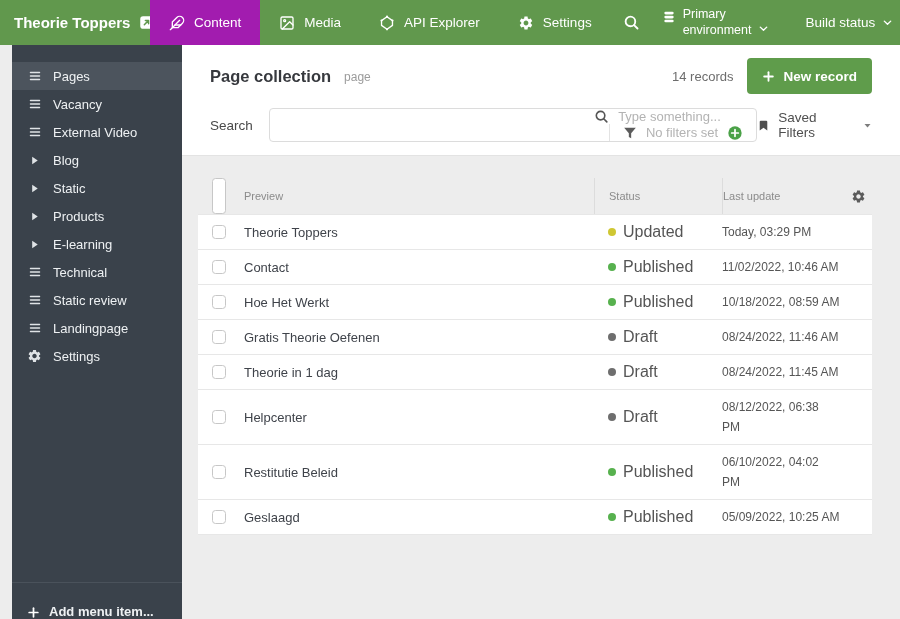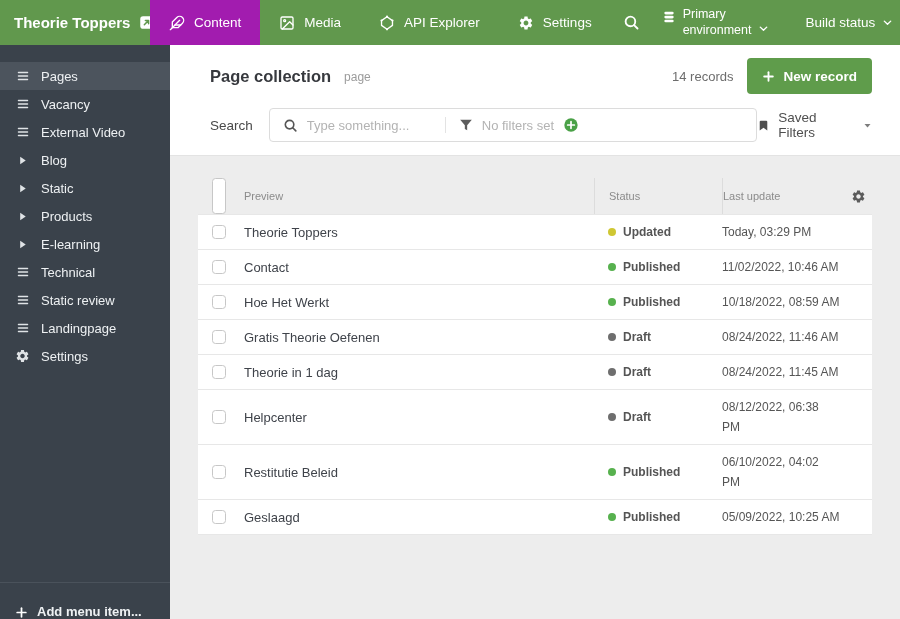--- a/index.html
+++ b/index.html
@@ -26,21 +26,21 @@
   .nav-tab.active { background:#a21caf; }
   .nav-right { margin-left:auto; display:flex; align-items:center; padding-right:10px; }
   .nav-search-btn { display:flex; align-items:center; padding:0 12px; cursor:pointer; }
   .nav-env { display:flex; align-items:center; gap:7px; padding:0 10px; cursor:pointer; }
   .nav-env-text { font-size:12.5px; line-height:1.25; }
   .nav-env-caret { margin-top:12px; }
   .nav-build { display:flex; align-items:center; gap:7px; padding:0 18px 0 26px; font-size:13.5px; cursor:pointer; white-space:nowrap; }
 
   
   .sidebar {
-    position:absolute; top:45px; left:0; bottom:0; width:170px;
+    position:absolute; top:45px; left:12px; bottom:0; width:170px;
     background:#3a424b; color:#eef1f3; z-index:5;
   }
   .sidebar-items { padding-top:17px; }
   .sidebar-item {
     height:28px; display:flex; align-items:center; gap:11px;
     padding-left:15px; font-size:13px; cursor:pointer; white-space:nowrap;
   }
   .sidebar-item.active { background:#4c545d; }
   .sidebar-item .icon { width:15px; color:#dfe3e6; }
   .add-menu {
@@ -59,22 +59,22 @@
   .records-count { margin-left:auto; font-size:13px; color:#6d6d6d; margin-right:14px; }
   .new-record-btn {
     background:#5f9c4b; color:#fff; border:none; border-radius:4px;
     height:36px; padding:0 15px; font-size:13.5px; font-weight:bold;
     display:flex; align-items:center; gap:8px; cursor:pointer;
     font-family:"Liberation Sans", sans-serif;
   }
   .search-row { display:flex; align-items:center; }
   .search-label { font-size:13.5px; color:#494949; margin-right:16px; }
   .search-box {
-    display:flex; align-items:center; height:34px; background:#fff;
-    border:1px solid #dcdcdc; border-radius:4px; width:505px;
+    display:flex; align-items:flex-end; height:34px; background:#fff;
+    border:1px solid #dcdcdc; border-radius:4px; width:505px;flex-direction:column;
   }
   .search-segment { display:flex; align-items:center; gap:9px; padding:0 13px; width:175px; }
   .search-input { border:none; outline:none; font-size:13px; width:120px; color:#333; font-family:"Liberation Sans", sans-serif; background:transparent; }
   .search-input::placeholder { color:#b3b3b3; }
   .filter-segment { display:flex; align-items:center; gap:9px; padding:0 13px; border-left:1px solid #e3e3e3; flex:1; }
   .no-filters { font-size:13px; color:#b3b3b3; }
   .saved-filters { margin-left:auto; display:flex; align-items:center; gap:8px; color:#4f4f4f; font-size:13.5px; cursor:pointer; }
   .saved-caret { color:#8a8a8a; margin-left:2px; }
 
   
@@ -88,21 +88,21 @@
   .col-update { width:122px; flex:none; }
   .col-gear { width:28px; flex:none; display:flex; align-items:center; justify-content:center; }
   .thead .col-status, .thead .col-update { border-left:1px solid #dcdcdc;text-align:right; }
   .thead span { display:flex; align-items:center; height:100%; }
   .checkbox {
     width:14px; height:14px; border:1.5px solid #c7c7c7; border-radius:3.5px;
     background:#fff; cursor:pointer; flex:none;
   }
   .preview-text { font-size:13px; color:#3f434a; }
   .status-dot { width:8px; height:8px; border-radius:50%; flex:none; }
-  .status-text { font-size:12px; color:#555;font-weight:bold; }
+  .status-text { font-size:16px; color:#555; }
   .date-text { font-size:12px; color:#555; line-height:19px; padding-right:4px; }
   .gear-btn { color:#5c5c5c; cursor:pointer; }
 </style>
 </head>
 <body>
 
 <div class="navbar">
   <div class="brand">
     <span class="brand-name">Theorie Toppers</span>
     <span class="icon">

